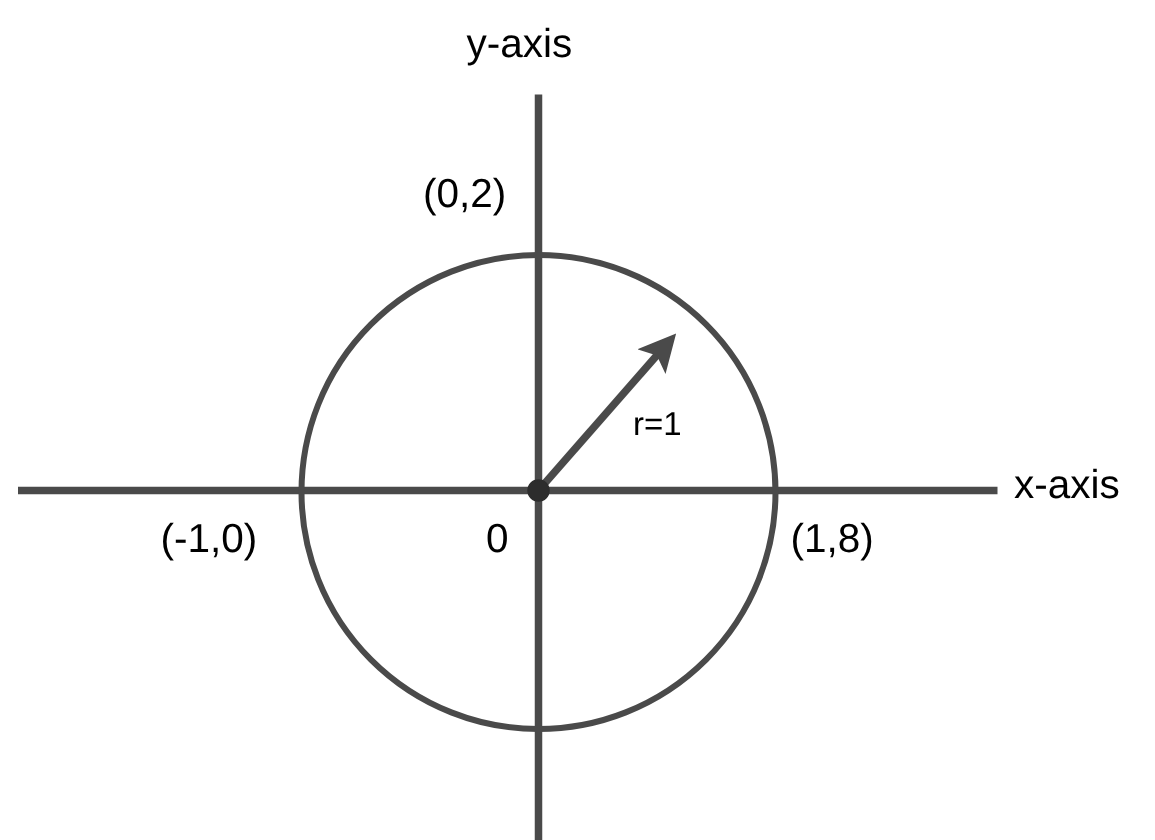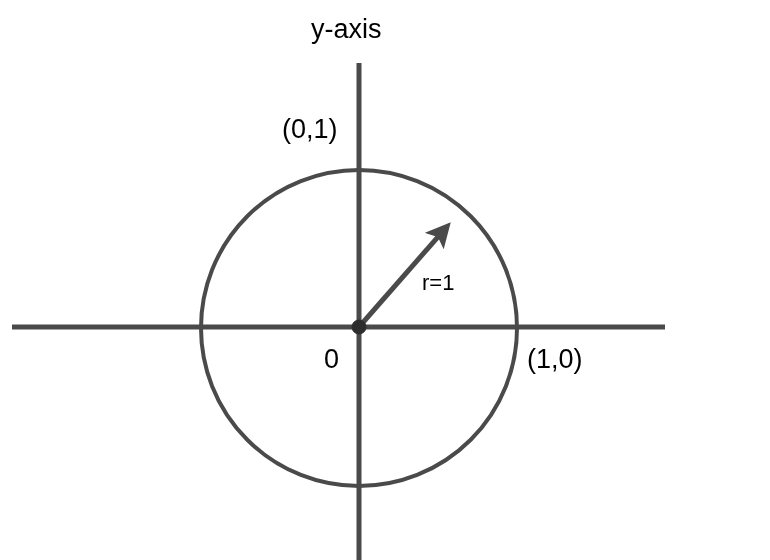--- a/index.html
+++ b/index.html
@@ -74,24 +74,26 @@
 
     <circle id="unit-circle" cx="359" cy="328" r="158" fill="none" stroke="#4a4a4a" stroke-width="4"></circle>
 
     <line id="radius-arrow-line" x1="359" y1="327" x2="446.13843699148913" y2="227.53895575718917" stroke="#4a4a4a" stroke-width="5" marker-end="url(#arrowhead)"></line>
 
     <circle id="origin-dot" cx="359" cy="327" r="7" fill="#2d2d2d" stroke="#2d2d2d" stroke-width="1"></circle>
   </svg>
 
   <div class="dgm-label axis-title" id="label-y-axis" style="color: rgb(0, 0, 0);">y-axis</div>
 
+  <div class="dgm-label axis-title" id="label-x-axis" style="color: rgb(0, 0, 0);">x-axis</div>
 
-  <div class="dgm-label point-label" id="label-p01" style="color: rgb(0, 0, 0);">(0,1)</div>
+  <div class="dgm-label point-label" id="label-p01" style="color: rgb(0, 0, 0);">(0,2)</div>
 
+  <div class="dgm-label point-label" id="label-pm10" style="color: rgb(0, 0, 0);">(-1,0)</div>
 
-  <div class="dgm-label point-label" id="label-p10" style="color: rgb(0, 0, 0);">(1,0)</div>
+  <div class="dgm-label point-label" id="label-p10" style="color: rgb(0, 0, 0);">(1,8)</div>
 
 
   <div class="dgm-label origin-label" id="label-origin" style="color: rgb(0, 0, 0);">0</div>
 
   <div class="dgm-label radius-label" id="label-r" style="color: rgb(0, 0, 0);">r=1</div>
 
 </div>
 
 </body></html>

